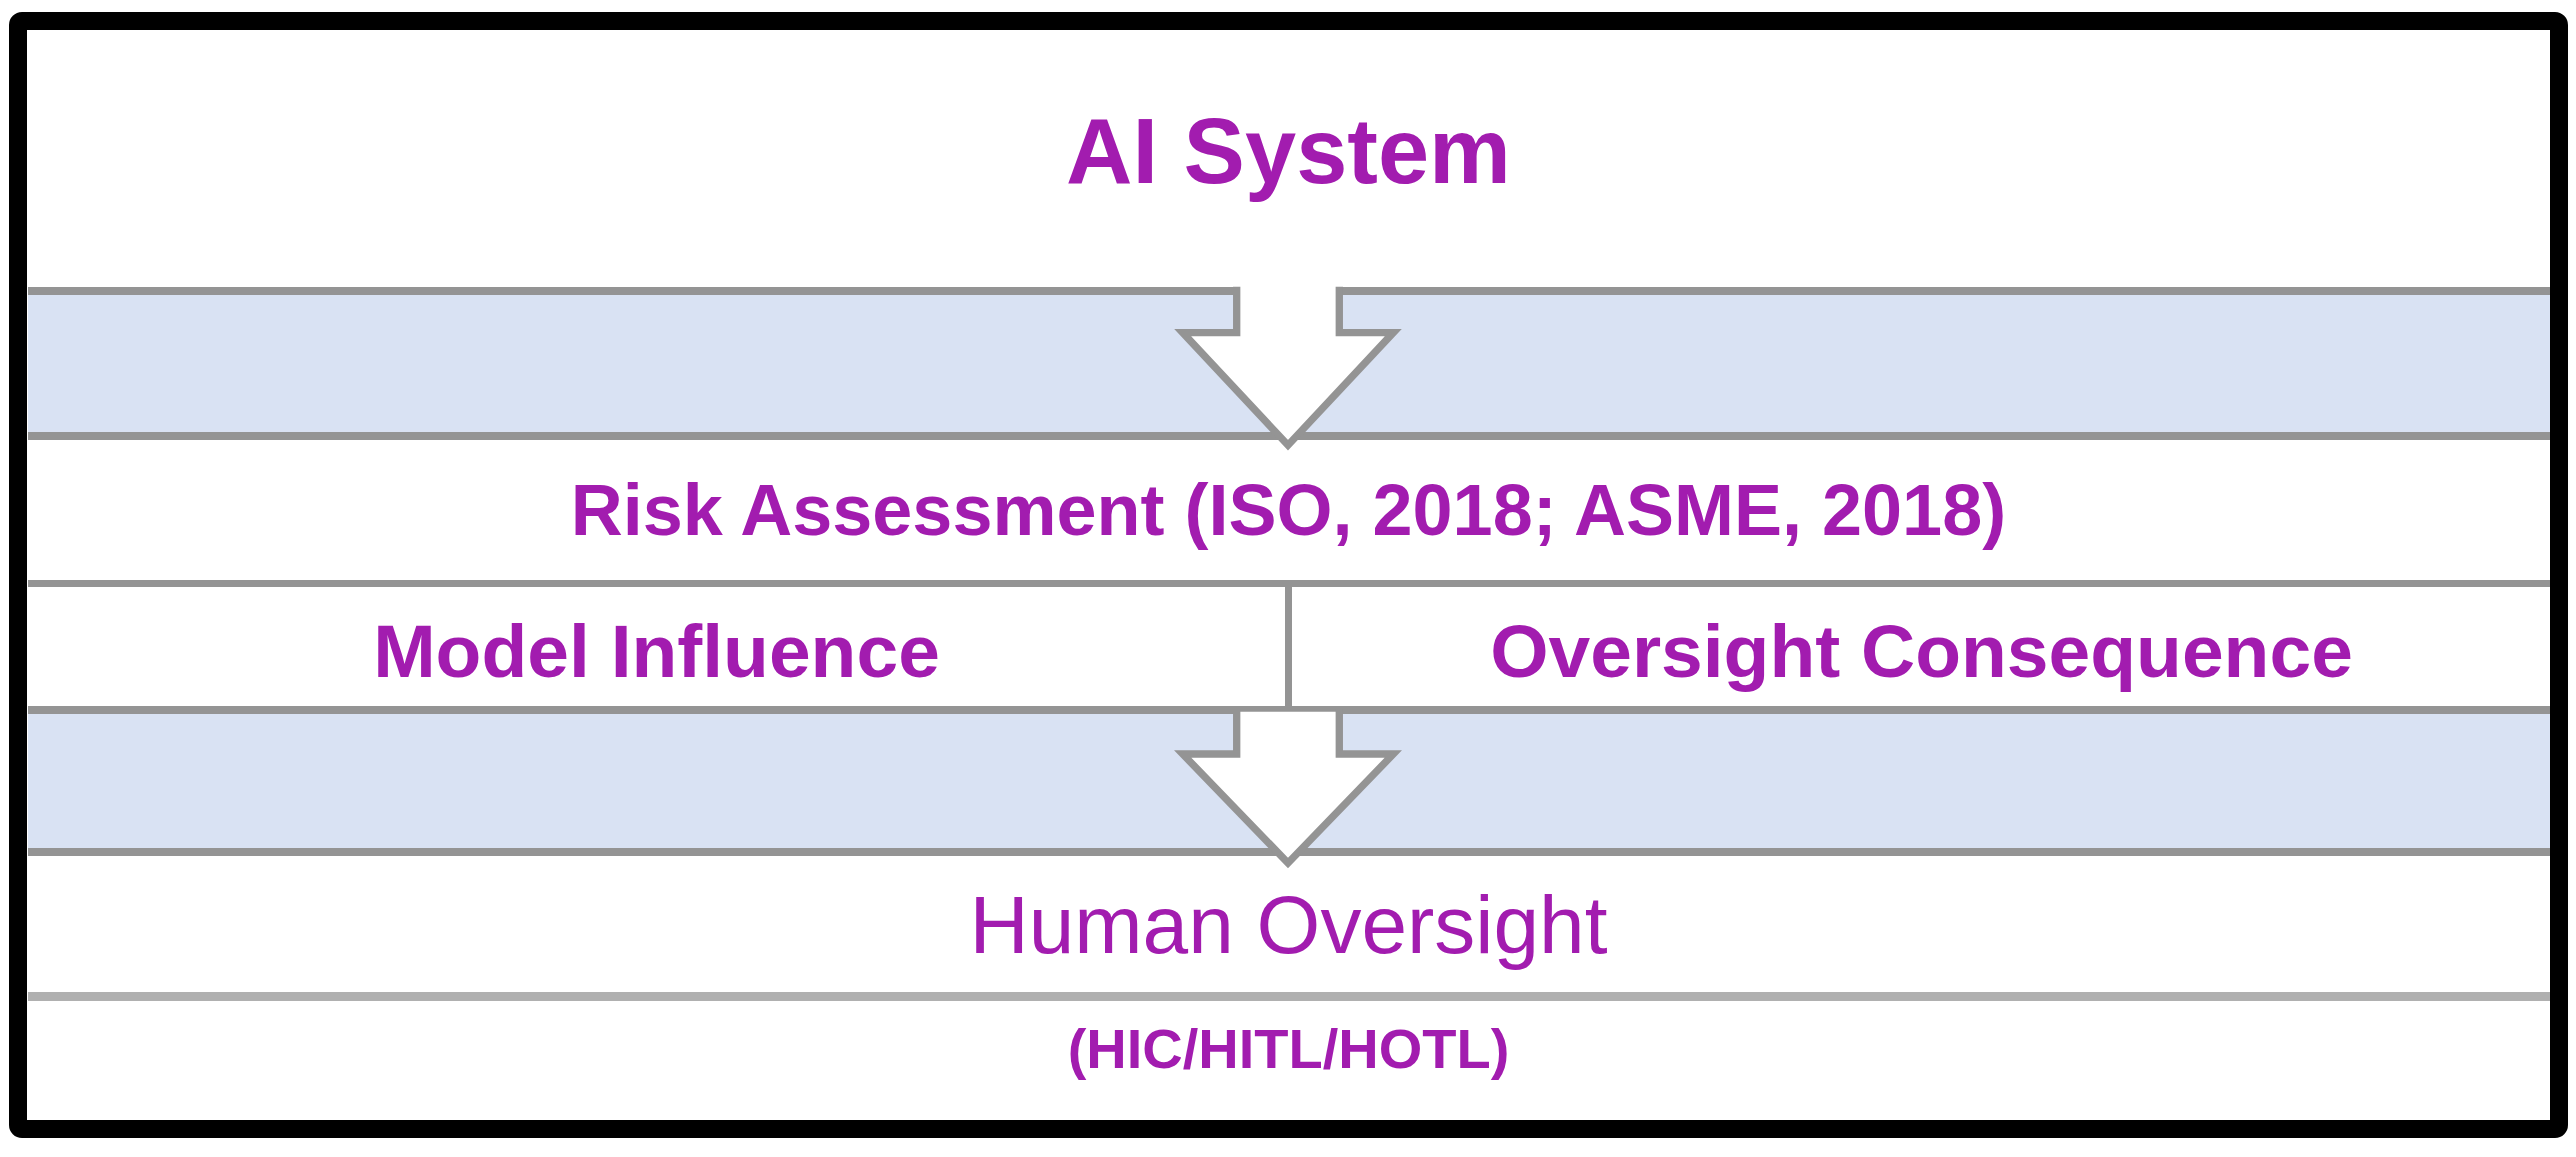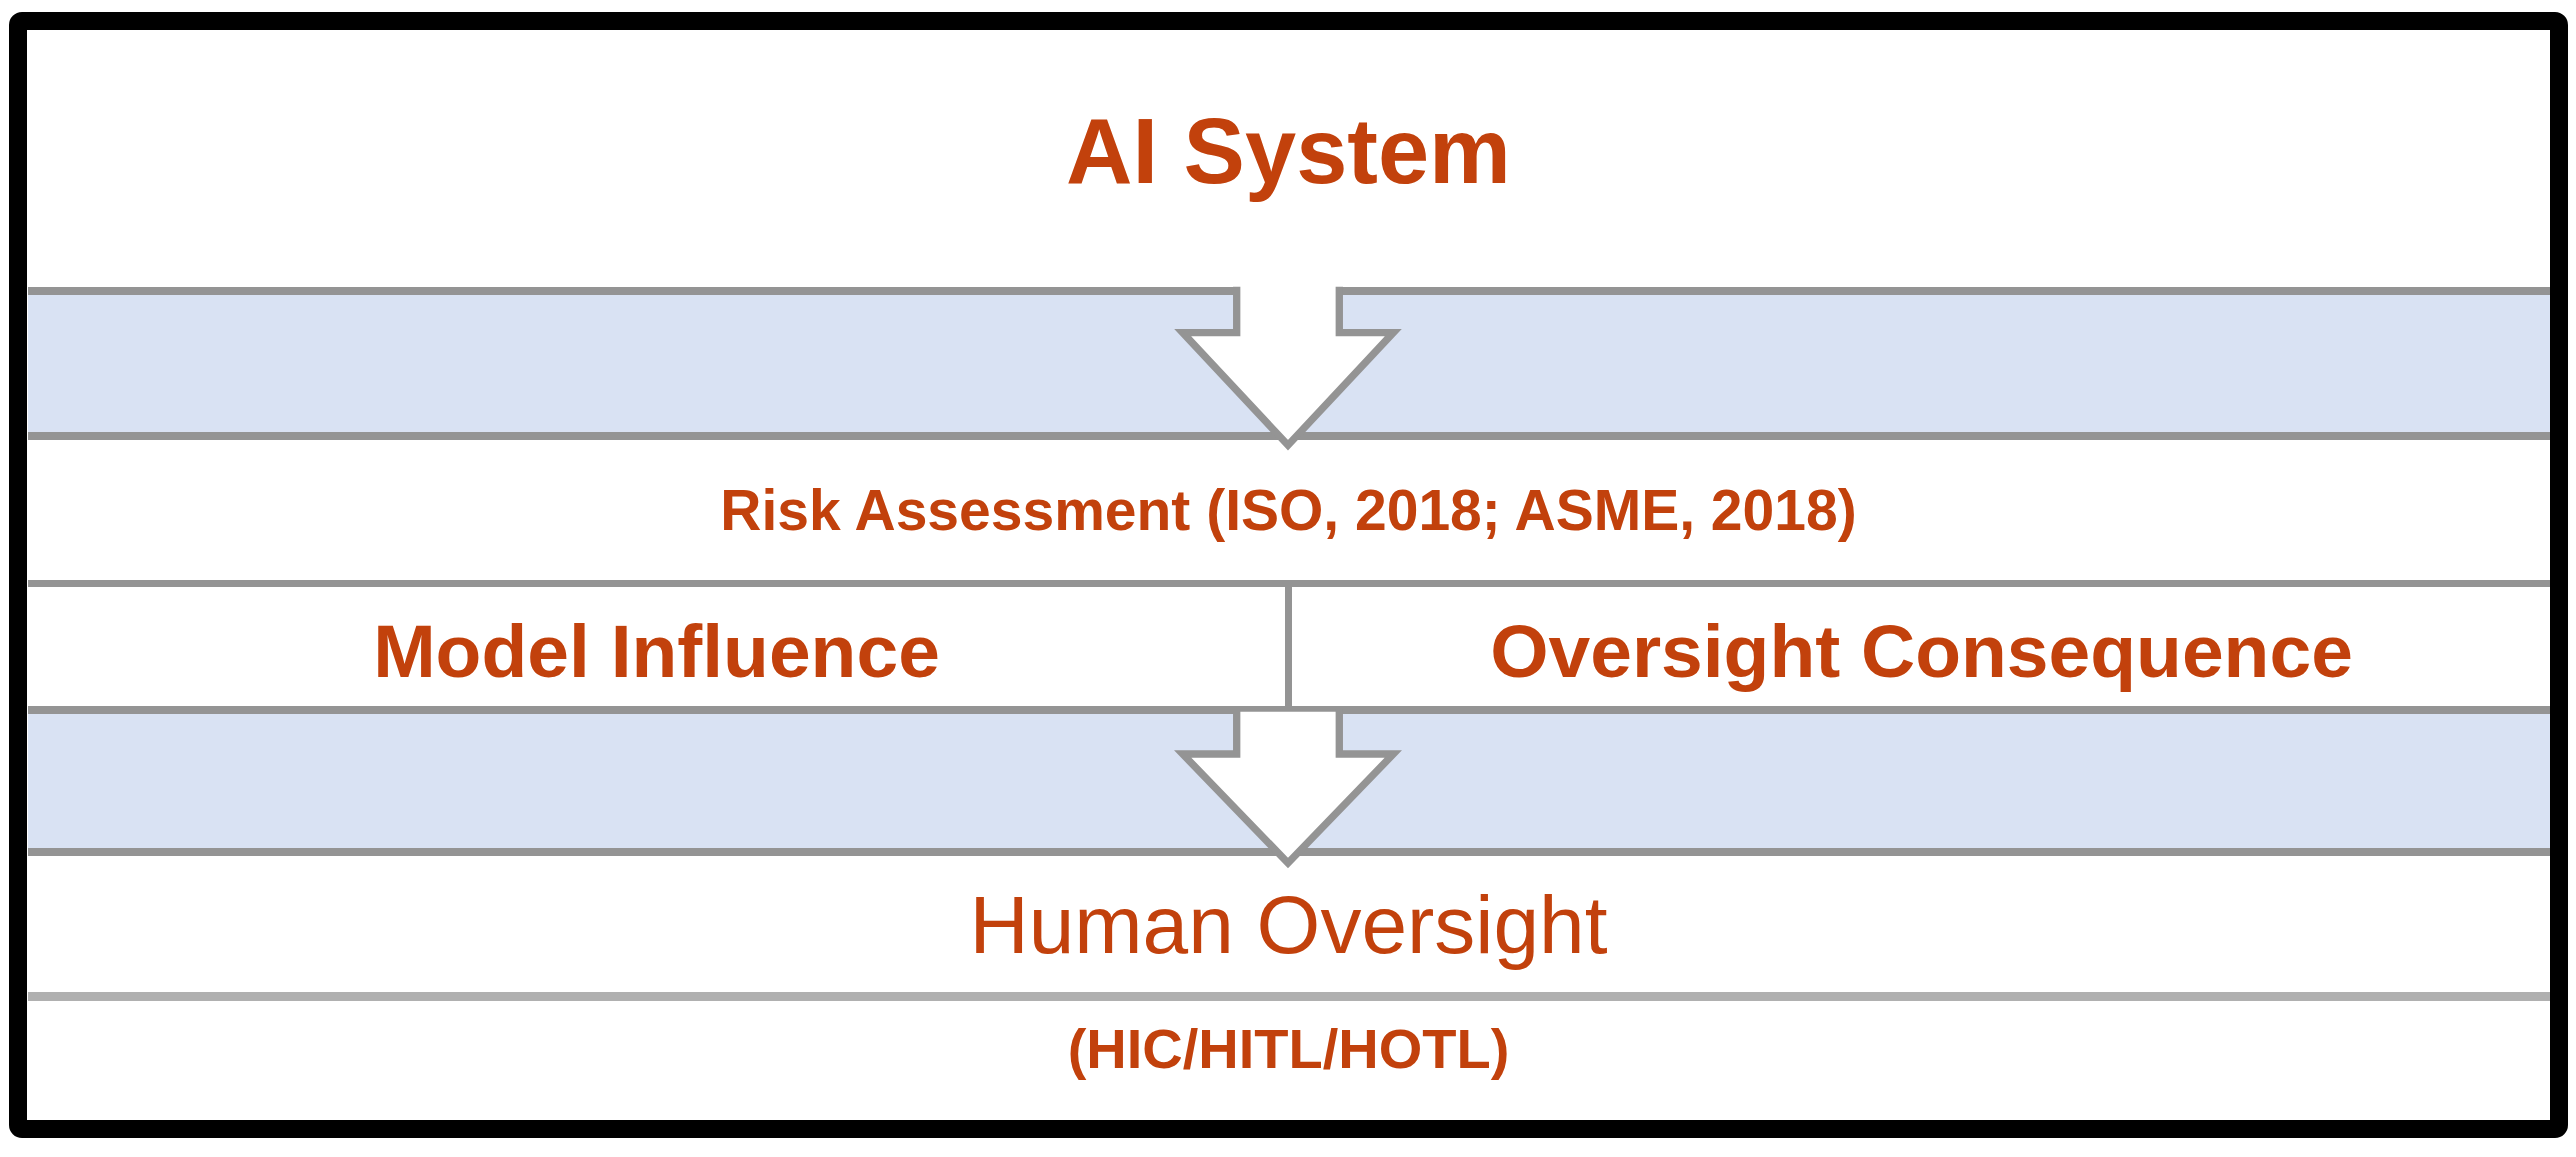--- a/index.html
+++ b/index.html
@@ -7,21 +7,21 @@
     padding: 0;
     background: #ffffff;
   }
   .canvas {
     position: relative;
     width: 2576px;
     height: 1158px;
     background: #ffffff;
     overflow: hidden;
     font-family: "Liberation Sans", sans-serif;
-    color: #c2410c;
+    color: #a21caf;
   }
   .frame {
     position: absolute;
     left: 9.2px;
     top: 12px;
     width: 2559px;
     height: 1126px;
     border: 18.3px solid #000000;
     border-radius: 13px;
     box-sizing: border-box;
@@ -38,21 +38,21 @@
   }
   .title-label {
     top: 37px;
     height: 229px;
     font-size: 92px;
     font-weight: bold;
   }
   .risk-label {
     top: 442px;
     height: 136px;
-    font-size: 57px;
+    font-size: 72px;
     font-weight: bold;
   }
   .oversight-label {
     top: 858px;
     height: 134px;
     font-size: 82px;
     font-weight: normal;
     text-align: right;
   }
   .modes-label {

